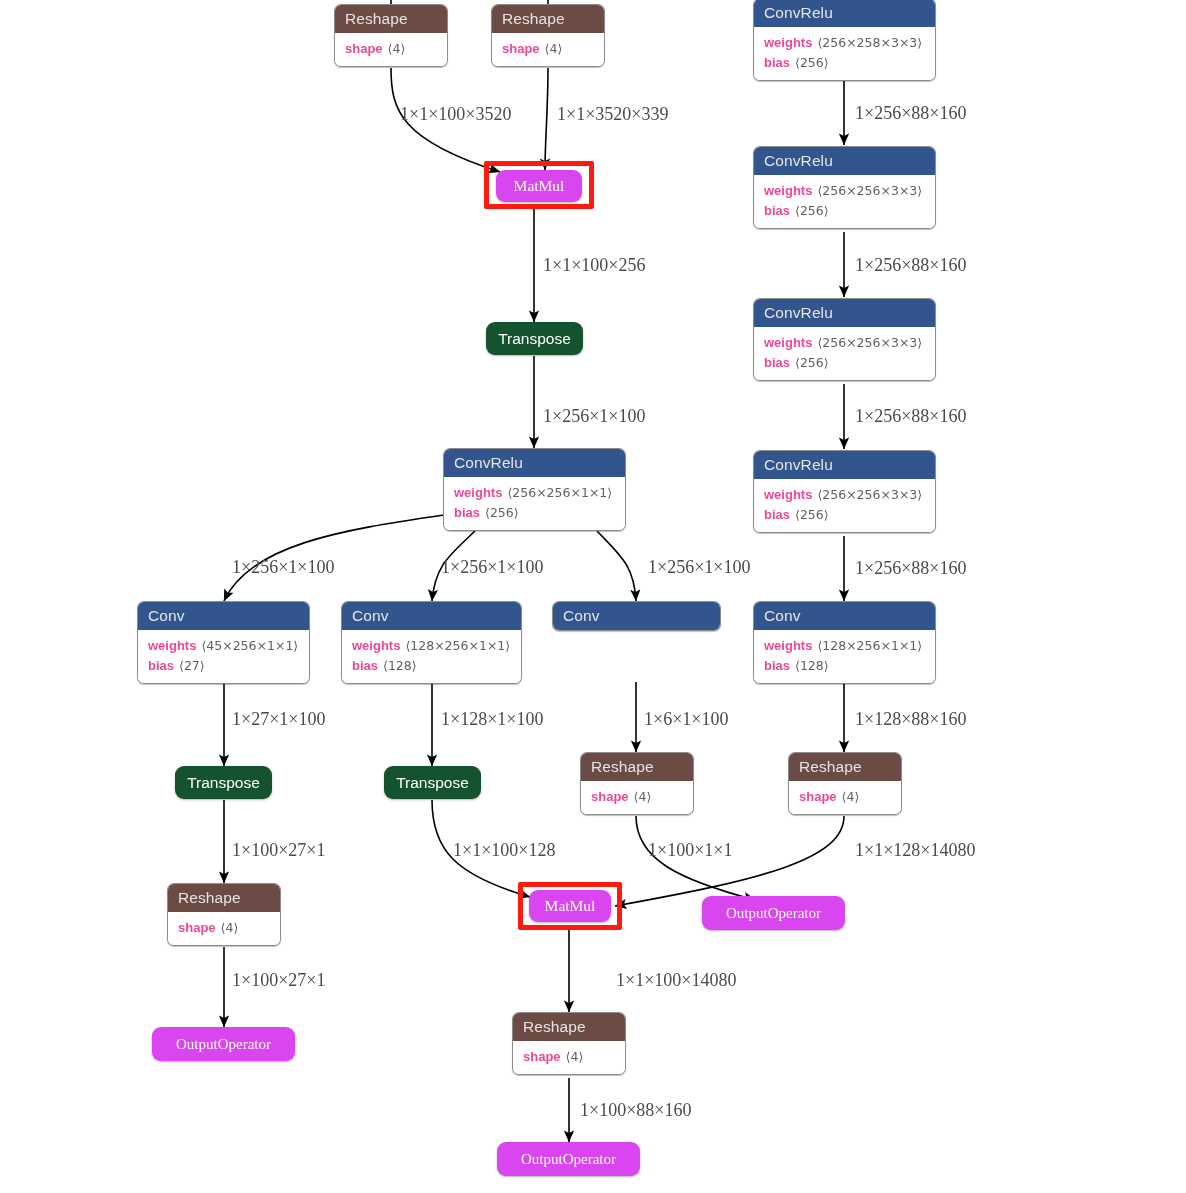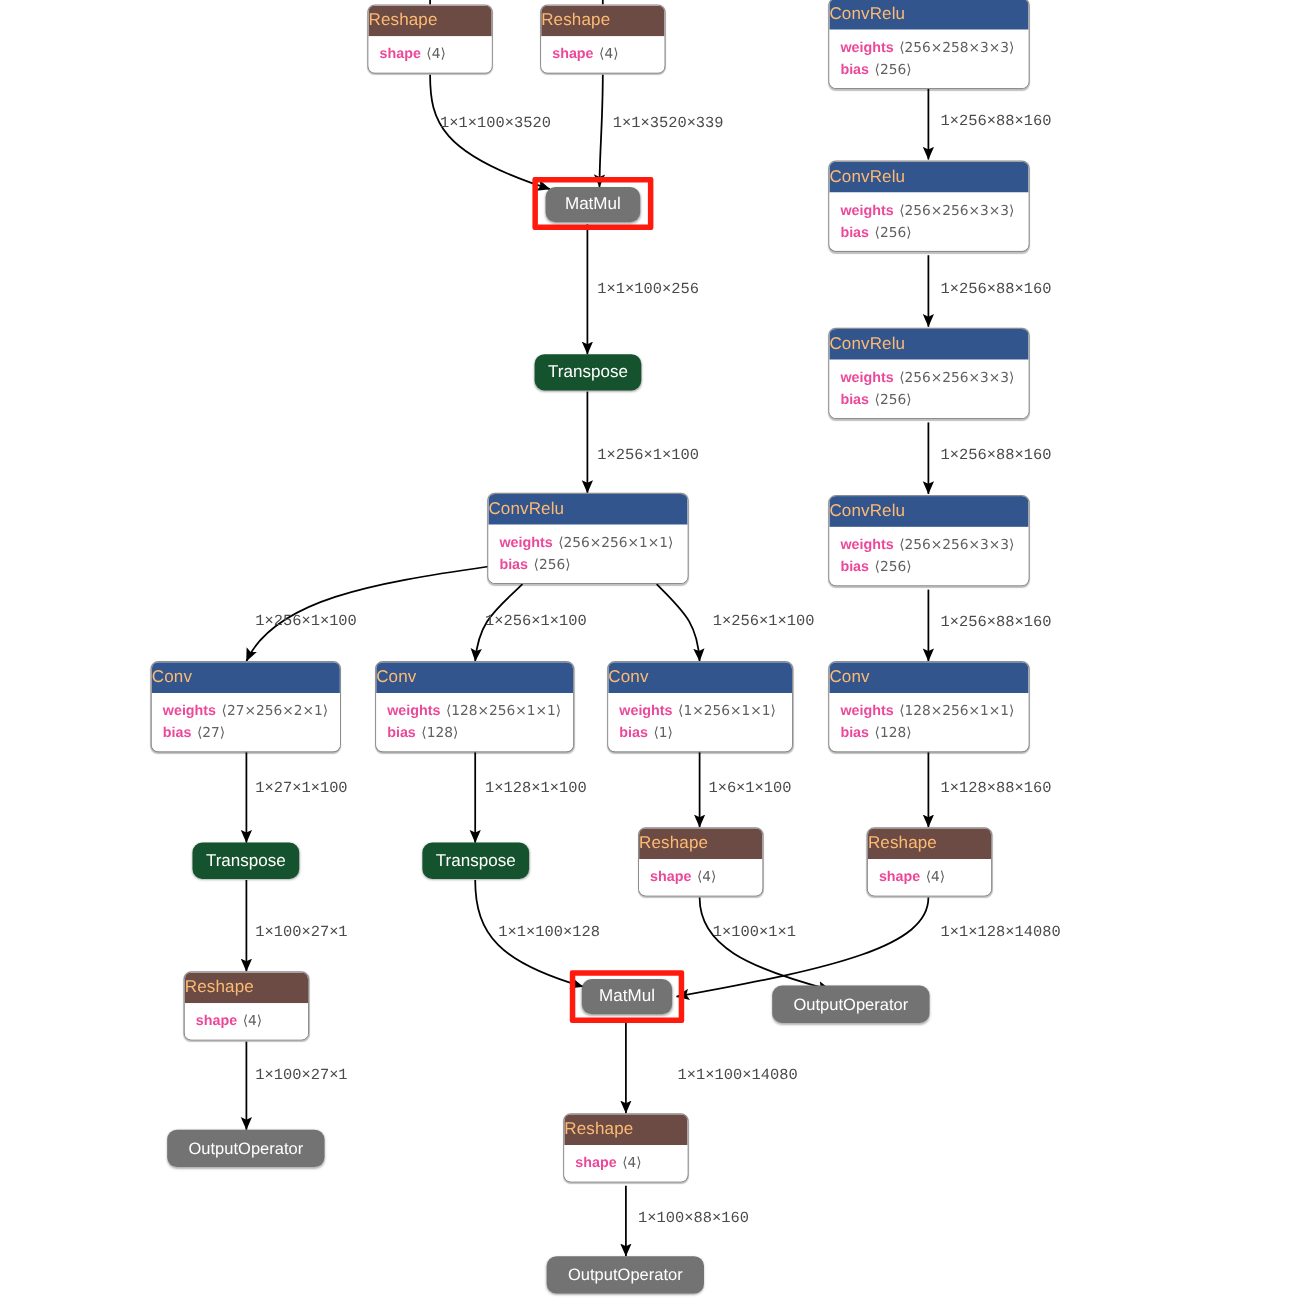--- a/index.html
+++ b/index.html
@@ -34,22 +34,22 @@
     position: absolute;
     box-sizing: border-box;
     border-radius: 7px;
     overflow: hidden;
     border: 1px solid #8d8d8d;
     background: #ffffff;
     box-shadow: 0 1px 1px rgba(0,0,0,0.25);
   }
   .node .hdr {
     font-size: 15.5px;
-    color: #fdba74;
-    padding: 5px 10px 6px 0;
+    color: #e5e5e5;
+    padding: 5px 10px 6px 10px;
     line-height: 1.1;
     letter-spacing: .1px;
   }
   .node .body {
     background: #ffffff;
     padding: 6px 10px 7px 10px;
     font-size: 13px;
     color: #555555;
     line-height: 1.55;
   }
@@ -75,36 +75,36 @@
     border-radius: 8px;
     display: flex;
     align-items: center;
     justify-content: center;
     color: #ffffff;
     font-size: 15.5px;
     box-shadow: 0 1px 2px rgba(0,0,0,0.3);
     border: none;
   }
   .plain-transpose { background: #14532d; border-radius: 9px; }
-  .plain-black     { background: #737373; border-radius: 9px; }
+  .plain-black     { background: #d946ef; border-radius: 9px; font-family: Liberation Serif, serif; }
 
   
   .highlight {
     position: absolute;
     box-sizing: border-box;
     border: 5px solid #ff1a0d;
     background: transparent;
     border-radius: 2px;
   }
 
   
   .elabel {
     position: absolute;
-    font-family: Liberation Mono, monospace;
-    font-size: 14px;
+    font-family: Liberation Serif, serif;
+    font-size: 18px;
     color: #4a4a4a;
     white-space: nowrap;
     line-height: 1;
   }
 </style>
 </head>
 <body>
 
 <div id="canvas">
 
@@ -240,21 +240,21 @@
       <div class="attr-row">
         <span class="k">bias</span><span class="v">⟨256⟩</span>
       </div>
     </div>
   </div>
 
   <div class="node" style="left:137px; top:601px; width:173px;">
     <div class="hdr hdr-conv">Conv</div>
     <div class="body">
       <div class="attr-row">
-        <span class="k">weights</span><span class="v">⟨27×256×2×1⟩</span>
+        <span class="k">weights</span><span class="v">⟨45×256×1×1⟩</span>
       </div>
       <div class="attr-row">
         <span class="k">bias</span><span class="v">⟨27⟩</span>
       </div>
     </div>
   </div>
 
   <div class="node" style="left:341px; top:601px; width:181px;">
     <div class="hdr hdr-conv">Conv</div>
     <div class="body">
@@ -262,28 +262,20 @@
         <span class="k">weights</span><span class="v">⟨128×256×1×1⟩</span>
       </div>
       <div class="attr-row">
         <span class="k">bias</span><span class="v">⟨128⟩</span>
       </div>
     </div>
   </div>
 
   <div class="node" style="left:552px; top:601px; width:169px;">
     <div class="hdr hdr-conv">Conv</div>
-    <div class="body">
-      <div class="attr-row">
-        <span class="k">weights</span><span class="v">⟨1×256×1×1⟩</span>
-      </div>
-      <div class="attr-row">
-        <span class="k">bias</span><span class="v">⟨1⟩</span>
-      </div>
-    </div>
   </div>
 
   <div class="node" style="left:753px; top:601px; width:183px;">
     <div class="hdr hdr-conv">Conv</div>
     <div class="body">
       <div class="attr-row">
         <span class="k">weights</span><span class="v">⟨128×256×1×1⟩</span>
       </div>
       <div class="attr-row">
         <span class="k">bias</span><span class="v">⟨128⟩</span>

